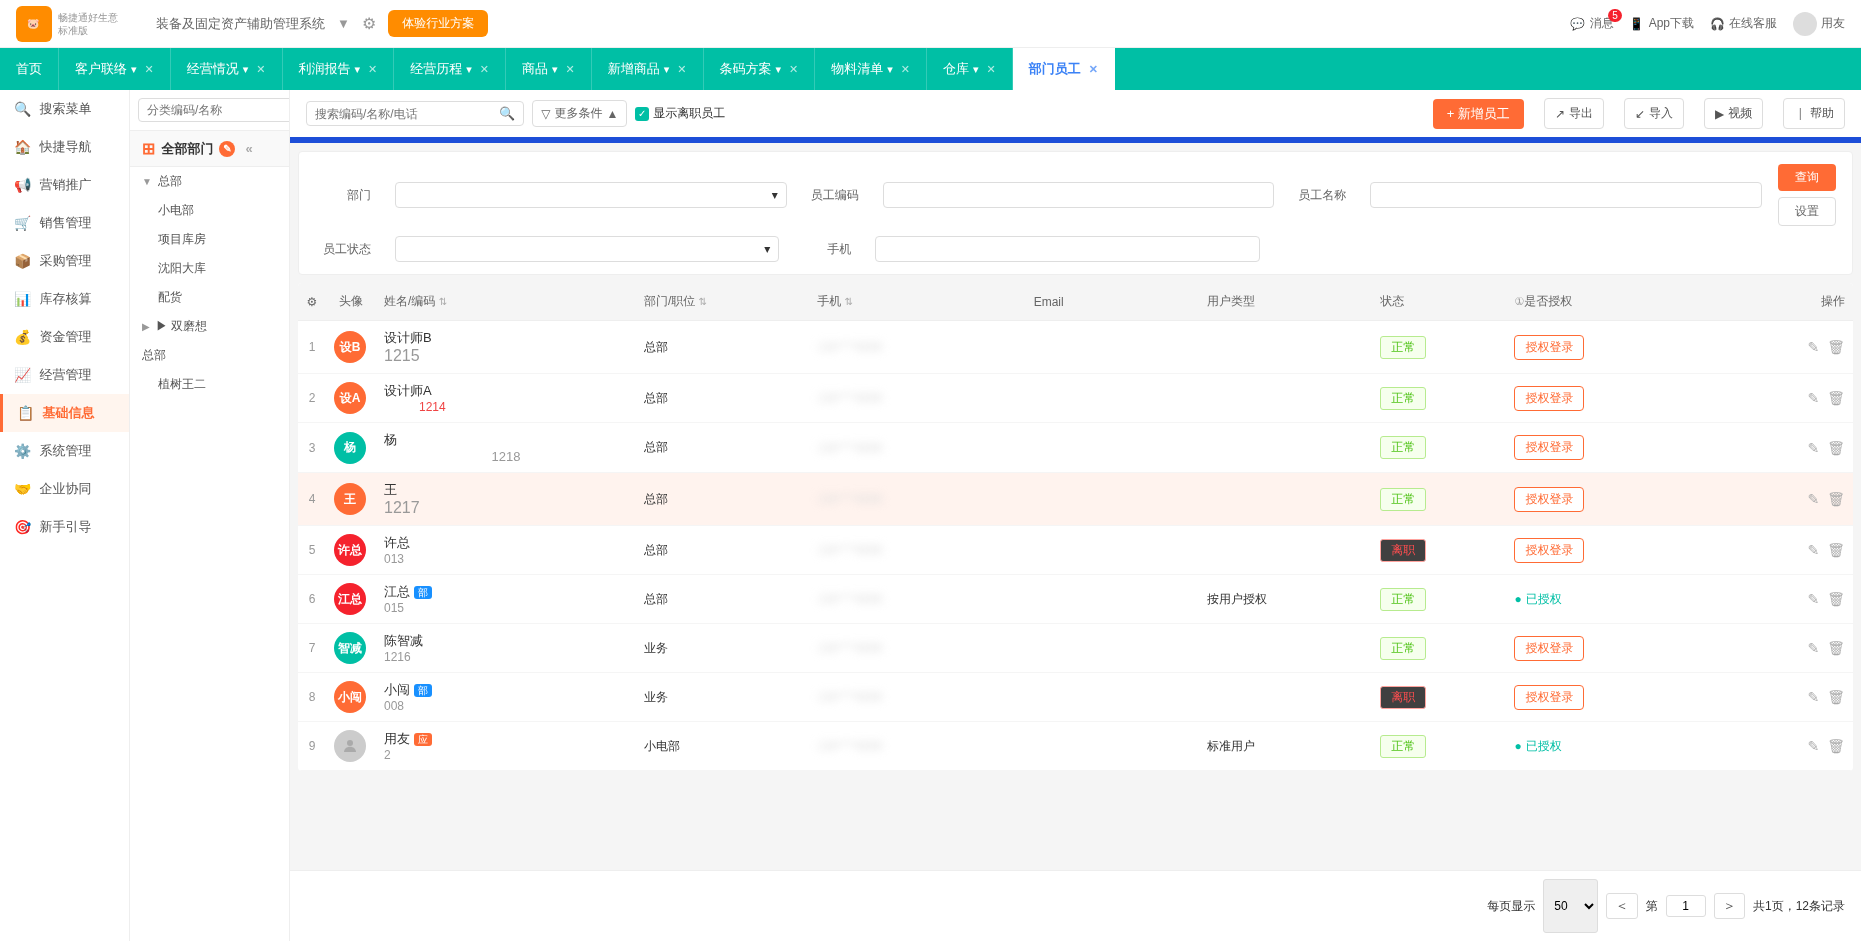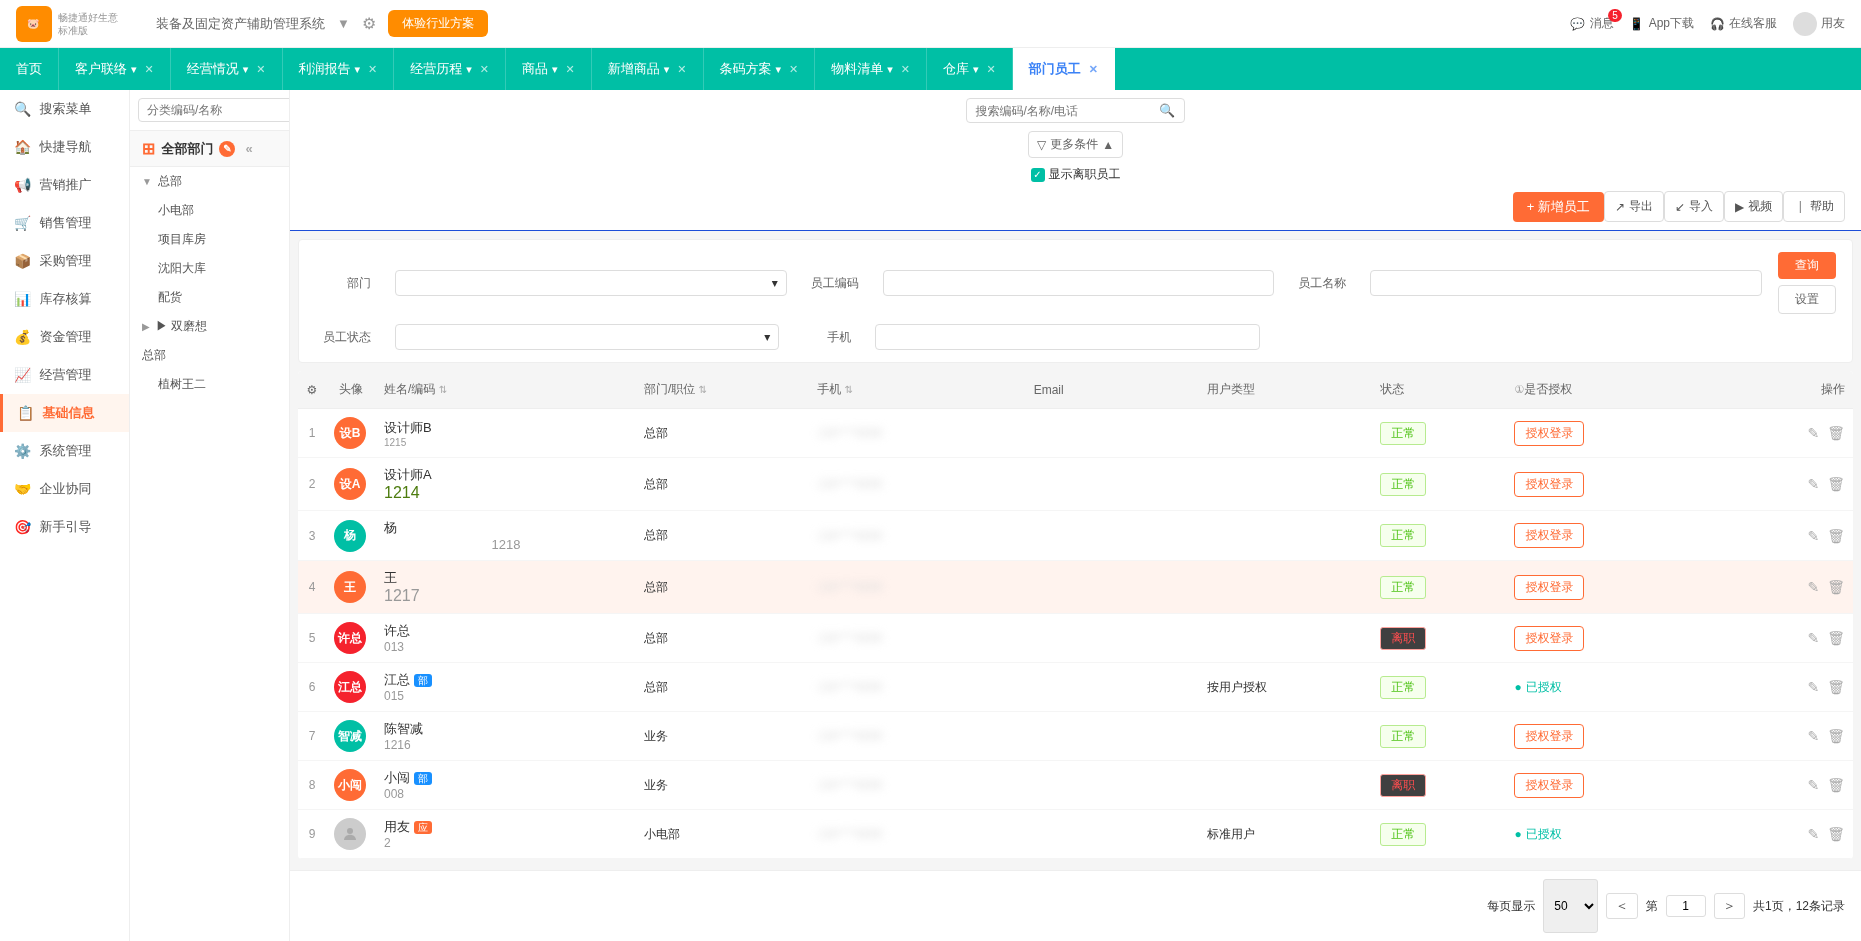--- a/index.html
+++ b/index.html
@@ -39,27 +39,27 @@
     .tree-item { padding: 6px 12px; font-size: 12px; color: #555; cursor: pointer; display: flex; align-items: center; gap: 6px; }
     .tree-item.has-children::before { content: '▼'; font-size: 10px; color: #999; }
     .tree-item.parent::before { content: '▶'; font-size: 10px; color: #999; }
     .tree-item.child { padding-left: 28px; }
     .tree-collapse { width: 16px; height: 16px; background: #ff6b35; border-radius: 50%; color: #fff; font-size: 10px; display: flex; align-items: center; justify-content: center; cursor: pointer; }
 
     
     .content { flex: 1; display: flex; flex-direction: column; overflow: hidden; }
 
     
-    .content-toolbar { background: #fff; padding: 8px 16px; border-bottom: 1px solid #1d4ed8; display: flex; align-items: center; gap: 8px; flex-direction: column; }
+    .content-toolbar { background: #fff; padding: 8px 16px; border-bottom: 6px solid #1d4ed8; display: flex; align-items: center; gap: 8px; }
     .search-input-wrap { display: flex; align-items: center; border: 1px solid #ddd; border-radius: 4px; padding: 4px 8px; gap: 4px; }
     .search-input-wrap input { border: none; outline: none; font-size: 12px; width: 180px; }
     .more-filter { display: flex; align-items: center; gap: 4px; color: #666; font-size: 12px; cursor: pointer; border: 1px solid #ddd; border-radius: 4px; padding: 4px 8px; }
     .show-resigned { display: flex; align-items: center; gap: 4px; font-size: 12px; color: #333; cursor: pointer; }
     .checkbox-icon { width: 14px; height: 14px; background: #00bfa5; border-radius: 3px; display: flex; align-items: center; justify-content: center; color: #fff; font-size: 10px; }
-    .toolbar-right { margin-left: auto; display: flex; align-items: center; gap: 0; }
+    .toolbar-right { margin-left: auto; display: flex; align-items: center; gap: 20px; }
     .btn-add { background: #ff6b35; color: #fff; border: none; border-radius: 4px; padding: 6px 14px; font-size: 13px; cursor: pointer; white-space: nowrap; }
     .btn-outline { background: #fff; color: #555; border: 1px solid #ddd; border-radius: 4px; padding: 6px 10px; font-size: 12px; cursor: pointer; display: flex; align-items: center; gap: 4px; }
 
     
     .filter-area { background: #fff; margin: 8px; border-radius: 4px; padding: 12px 16px; border: 1px solid #eee; }
     .filter-row { display: flex; align-items: center; gap: 16px; margin-bottom: 10px; }
     .filter-row:last-child { margin-bottom: 0; }
     .filter-item { display: flex; align-items: center; gap: 24px; flex: 1; }
     .filter-label { font-size: 12px; color: #666; white-space: nowrap; min-width: 56px; text-align: right; }
     .filter-select { flex: 1; border: 1px solid #ddd; border-radius: 4px; padding: 5px 8px; font-size: 12px; display: flex; align-items: center; justify-content: space-between; cursor: pointer; background: #fff; }
@@ -393,21 +393,21 @@
           </tr>
         </thead>
         <tbody id="table-body">
         <tr>
       <td style="text-align:center;color:#999;">1</td>
       <td style="text-align:center;">
         <div class="avatar orange">设B</div>
       </td>
       <td>
         <div style="font-size:13px;">设计师B</div>
-        <div style="color:#999;font-size:10px;">1215</div>
+        <div style="color:#999;font-size:16px;">1215</div>
       </td>
       <td>总部</td>
       <td>
         <span class="blurred">138****8888</span>
       </td>
       <td></td>
       <td></td>
       <td>
         <span class="status-badge status-normal">正常</span>
       </td>
@@ -419,21 +419,21 @@
         </div>
       </td>
     </tr>
             <tr>
       <td style="text-align:center;color:#999;">2</td>
       <td style="text-align:center;">
         <div class="avatar orange">设A</div>
       </td>
       <td>
         <div style="font-size:13px;">设计师A</div>
-        <div style="color:#4d7c0f;font-size:16px;">1214</div>
+        <div style="color:#ef4444;font-size:12px;margin-left:35px;">1214</div>
       </td>
       <td>总部</td>
       <td>
         <span class="blurred">138****8888</span>
       </td>
       <td></td>
       <td></td>
       <td>
         <span class="status-badge status-normal">正常</span>
       </td>

